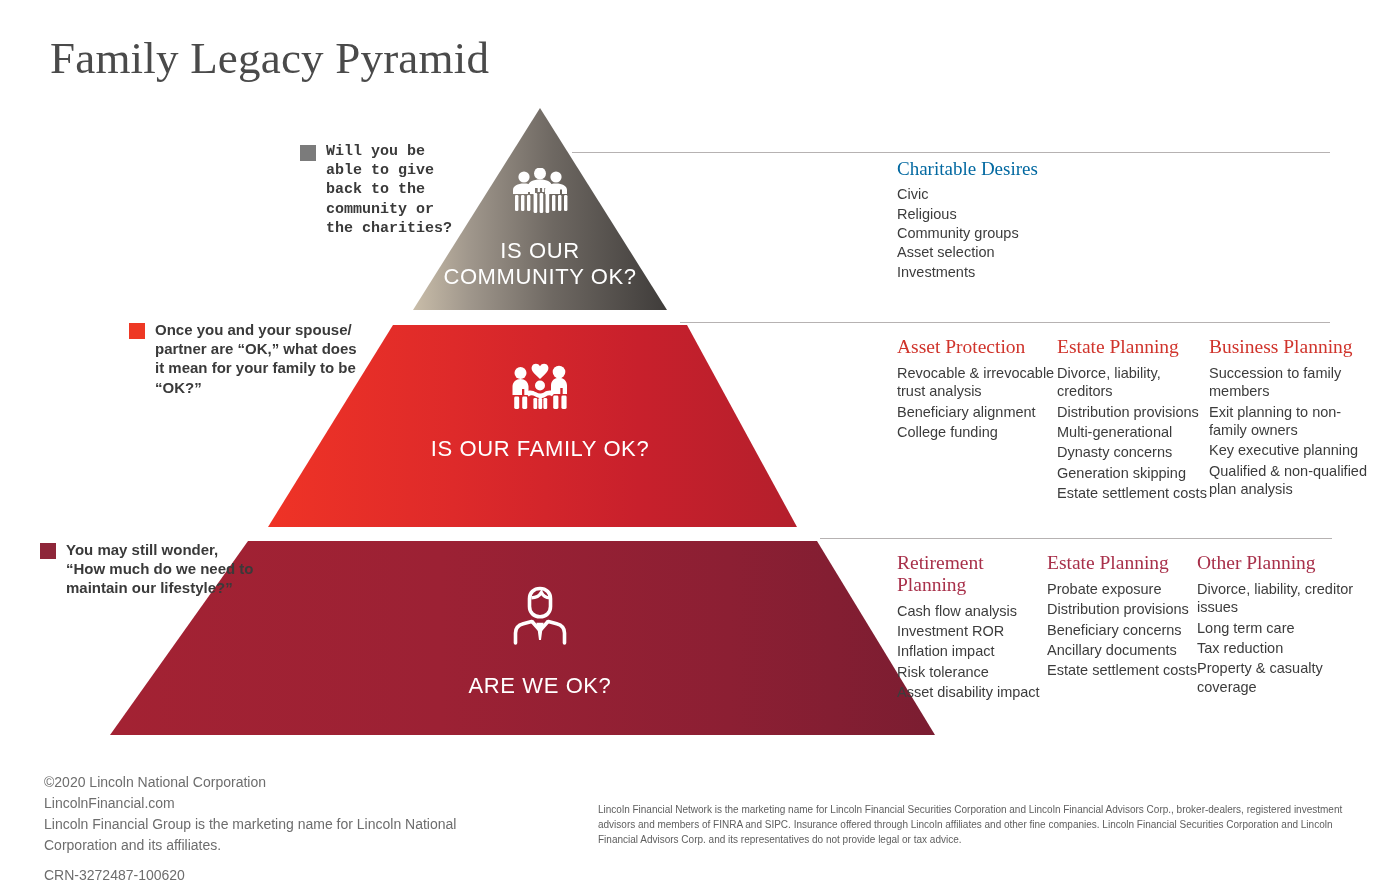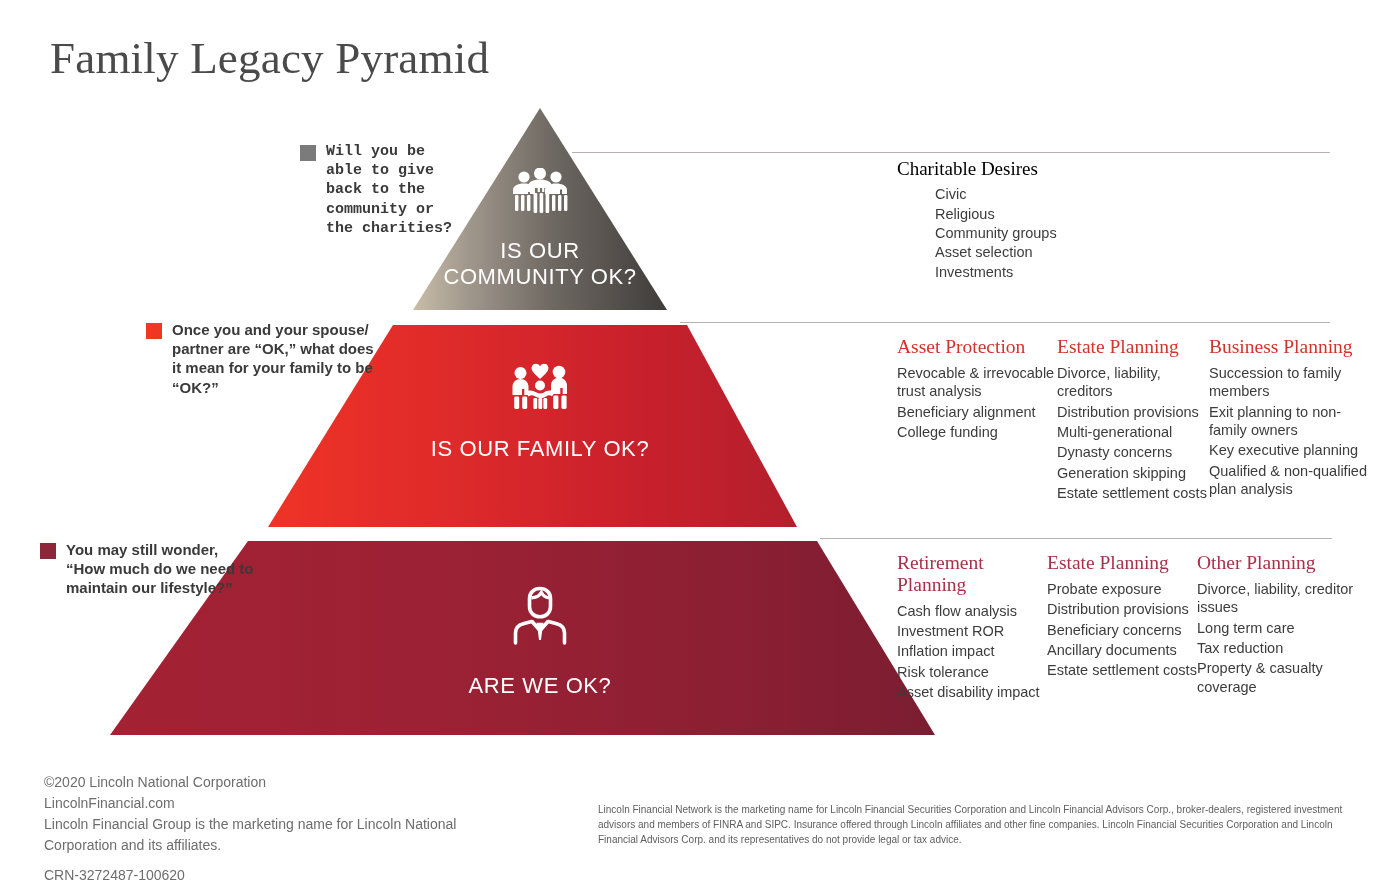--- a/index.html
+++ b/index.html
@@ -36,21 +36,21 @@
   #t3-inner { left: 400px; top: 585px; width: 280px; }
   #t3-inner .tier-caption { margin-top: 26px; }
 
   
   .callout { position: absolute; display: flex; gap: 10px; align-items: flex-start; }
   .callout .sq { width: 16px; height: 16px; flex: 0 0 16px; margin-top: 3px; }
   .callout .txt {
     font-size: 15px; line-height: 1.28; font-weight: bold; color: #3a3a3a;
   }
   #c1 { left: 300px; top: 142px; width: 160px; font-family: Liberation Mono, monospace; }
-  #c2 { left: 146px; top: 320px; width: 230px; }
+  #c2 { left: 129px; top: 320px; width: 230px; }
   #c3 { left: 40px; top: 540px; width: 215px; }
 
   
   .divider { position: absolute; height: 1px; background: #b6b2b2; }
   #d1 { left: 572px; top: 152px; width: 758px; }
   #d2 { left: 680px; top: 322px; width: 650px; }
   #d3 { left: 820px; top: 538px; width: 512px; }
 
   .panel { position: absolute; display: flex; }
   .col { }
@@ -59,22 +59,22 @@
     font-weight: normal; line-height: 1.12;
     margin-bottom: 6px;
   }
   .col ul { list-style: none; }
   .col li {
     font-size: 14.5px; line-height: 1.27; color: #3c3c3c;
     margin-bottom: 2px;
   }
 
   #p1 { left: 897px; top: 158px; }
-  #p1 .col h3 { font-size: 19px; color: #000000; }
-  #p1 .col li { margin-bottom: 1px; margin-left: 38px; }
+  #p1 .col h3 { font-size: 19px; color: #0369a1; }
+  #p1 .col li { margin-bottom: 1px; }
 
   #p2 { left: 897px; top: 336px; }
   #p2 .col h3 { font-size: 19.5px; color: #d0342c; }
   #p2 .c-a { width: 160px; margin-right: 0px; }
   #p2 .c-b { width: 152px; }
   #p2 .c-c { width: 160px; }
 
   #p3 { left: 897px; top: 552px; }
   #p3 .col h3 { font-size: 19.5px; color: #a8304a; }
   #p3 .c-a { width: 150px; }

